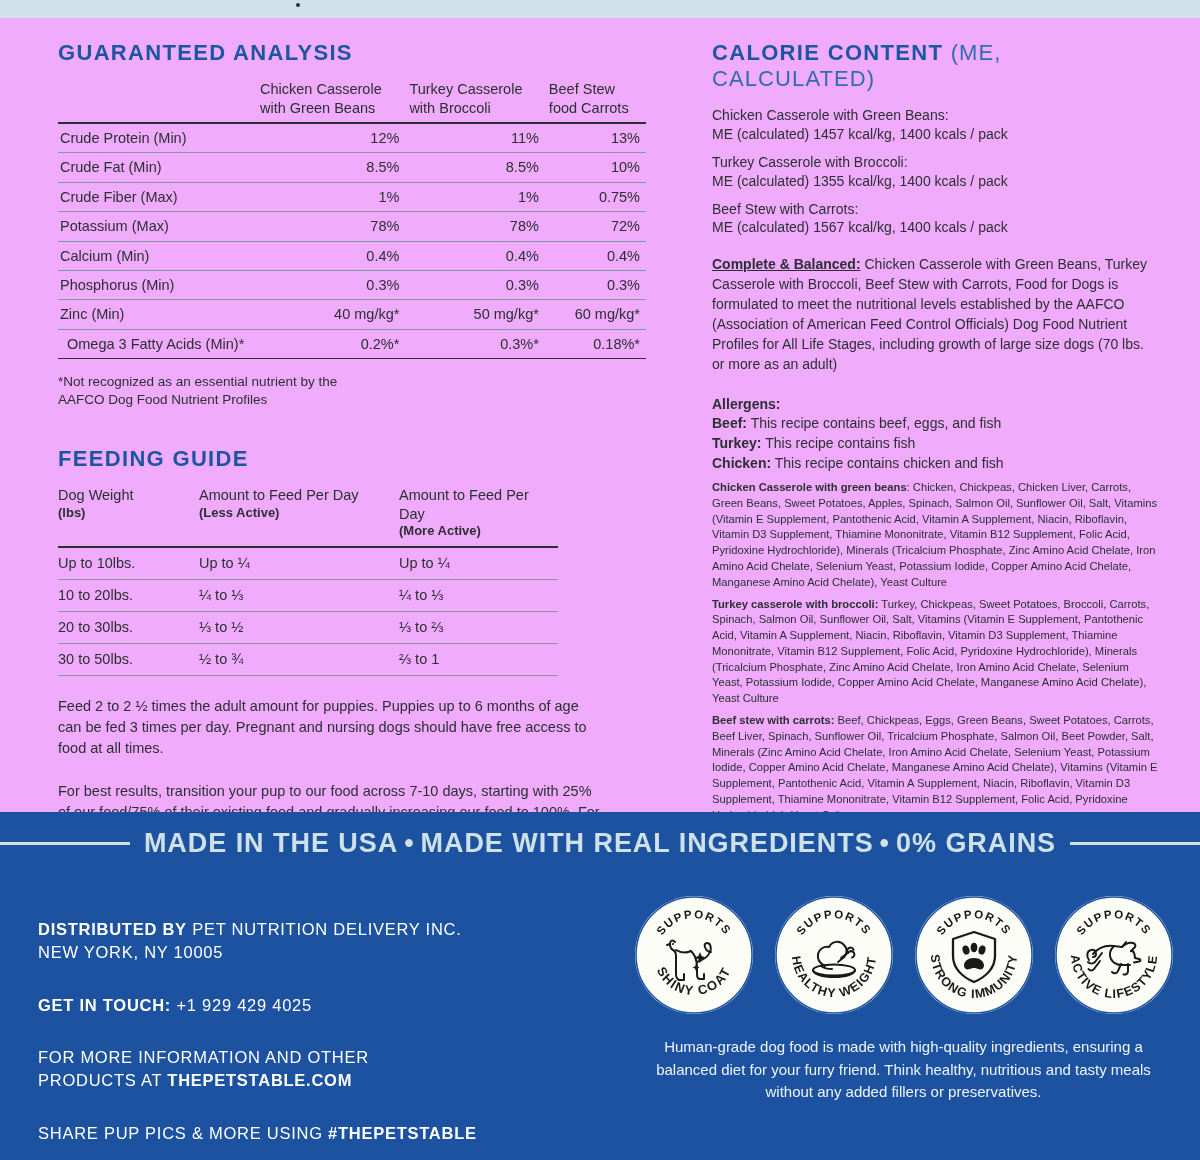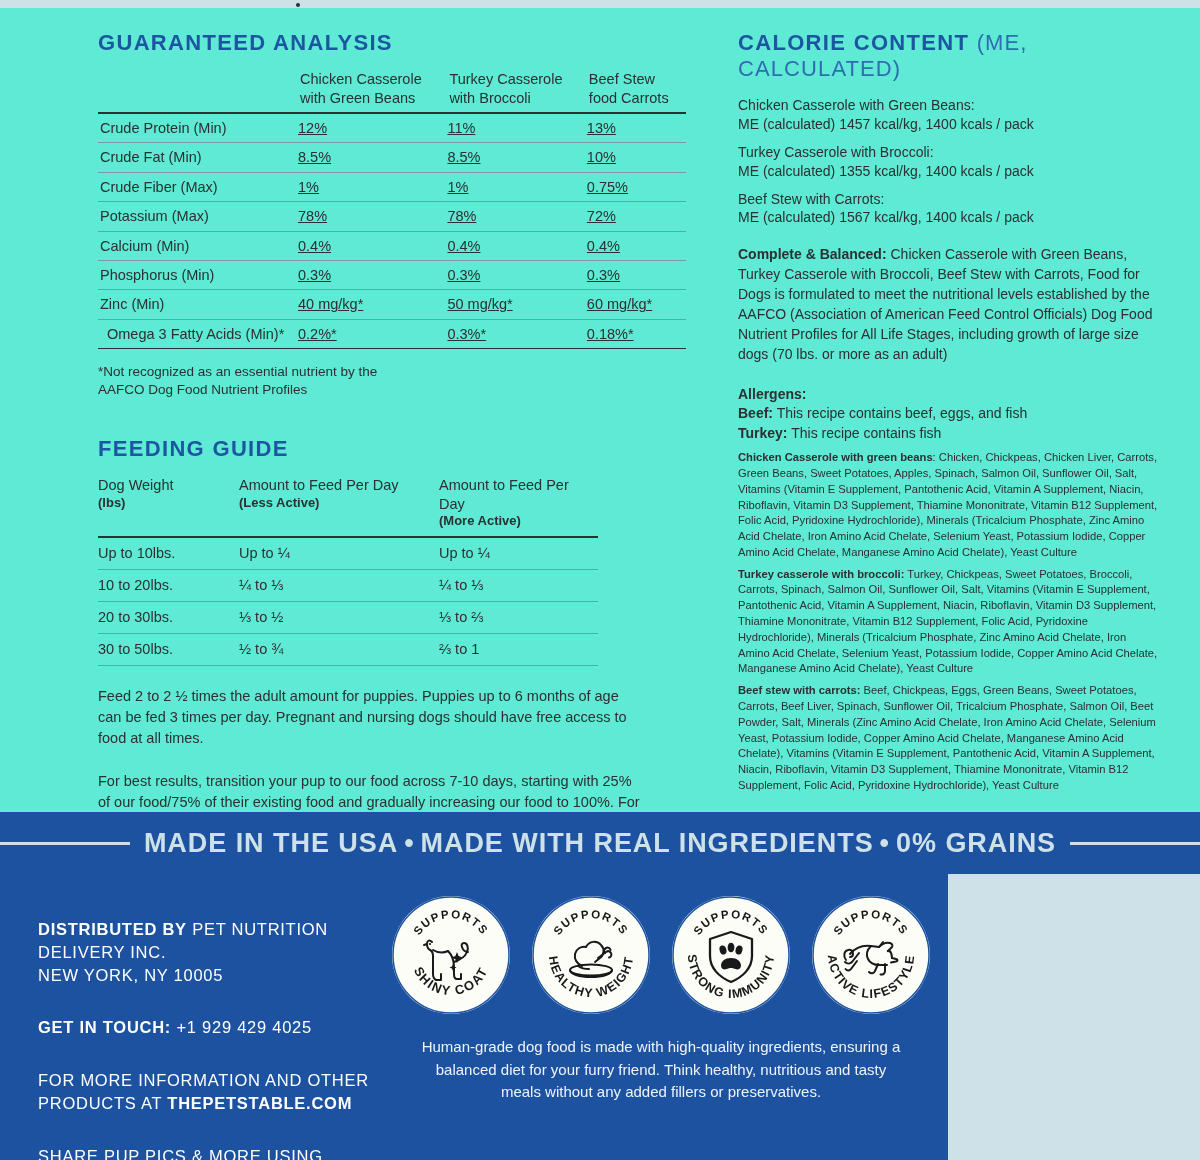--- a/index.html
+++ b/index.html
@@ -12,26 +12,25 @@
     color: #2b3033;
     overflow: hidden;
     position: relative;
   }
 
   .page { position: relative; width: 1200px; height: 1160px; }
 
   
   .top-area {
     position: absolute;
-    top: 8px; left: 0;
+    top: 18px; left: 0;
     width: 1200px;
     height: 812px;
-    background: #5eead4;
+    background: #f0abfc;
     display: flex;
-    padding-left: 40px;
   }
 
   .col-left  { width: 700px; padding: 22px 40px 0 58px; }
   .col-right { width: 500px; padding: 22px 40px 0 12px; }
 
   h2.section-head {
     font-size: 22px;
     font-weight: bold;
     letter-spacing: 0.06em;
     color: #1c55a0;
@@ -60,21 +59,21 @@
   }
   table.ga th.blank { width: 198px; }
   table.ga tr.headrow th { border-bottom: 2.5px solid #2b3033; }
   table.ga td {
     padding: 6px 2px 5px 2px;
     border-bottom: 1px solid #7d9aa4;
     font-size: 14.5px;
     line-height: 1.2;
   }
   table.ga td.label { text-align: left; }
-  table.ga td.val   { text-align: left; padding-right: 6px; text-decoration: underline; }
+  table.ga td.val   { text-align: right; padding-right: 6px; }
   table.ga tr.last td { border-bottom: 1.6px solid #2b3033; }
   table.ga td.indent { padding-left: 9px; }
 
   .footnote {
     font-size: 13.5px;
     line-height: 1.35;
     margin-top: 14px;
     color: #2b3033;
   }
 
@@ -118,21 +117,21 @@
   
   .cc-item { margin-bottom: 9px; font-size: 14px; line-height: 1.35; }
   .cc-item b { font-weight: normal; }
   .cc-item .line { display: block; }
 
   .para {
     font-size: 14px;
     line-height: 1.42;
     margin-top: 18px;
   }
-  .para b { font-weight: bold; }
+  .para b { font-weight: bold; text-decoration: underline; }
 
   .allerg { margin-top: 20px; font-size: 14px; line-height: 1.42; }
   .allerg .hd { font-weight: bold; }
   .allerg div b { font-weight: bold; }
 
   .ingr-head { margin-top: 20px; font-weight: bold; font-size: 14px; }
   .ingr-block {
     font-size: 11.2px;
     line-height: 1.41;
     margin-top: 6px;
@@ -163,21 +162,21 @@
     letter-spacing: 0.035em;
     white-space: nowrap;
     padding: 0 14px;
   }
   .banner-text .dot { padding: 0 6px; }
 
   
   .footer {
     position: absolute;
     top: 874px; left: 0;
-    width: 948px;
+    width: 1200px;
     height: 286px;
     background: #1c52a0;
     color: #ffffff;
     display: flex;
   }
   .footer-left  { width: 625px; padding: 44px 20px 0 38px; }
   .footer-right { width: 575px; padding: 16px 18px 0 0; }
 
   .f-block { font-size: 16.5px; letter-spacing: 0.045em; line-height: 1.38; }
   .f-block b { font-weight: bold; }
@@ -377,20 +376,23 @@
       </div>
 
       <div class="allerg">
         <div class="hd">Allergens:</div>
         <div>
           <b>Beef:</b><span> This recipe contains beef, eggs, and fish</span>
         </div>
         <div>
           <b>Turkey:</b><span> This recipe contains fish</span>
         </div>
+        <div>
+          <b>Chicken:</b><span> This recipe contains chicken and fish</span>
+        </div>
       </div>
 
 
       <div class="ingr-block">
         <b>Chicken Casserole with green beans</b><span>: Chicken, Chickpeas, Chicken Liver, Carrots, Green Beans, Sweet Potatoes, Apples, Spinach, Salmon Oil, Sunflower Oil, Salt, Vitamins (Vitamin E Supplement, Pantothenic Acid, Vitamin A Supplement, Niacin, Riboflavin, Vitamin D3 Supplement, Thiamine Mononitrate, Vitamin B12 Supplement, Folic Acid, Pyridoxine Hydrochloride), Minerals (Tricalcium Phosphate, Zinc Amino Acid Chelate, Iron Amino Acid Chelate, Selenium Yeast, Potassium Iodide, Copper Amino Acid Chelate, Manganese Amino Acid Chelate), Yeast Culture</span>
       </div>
       <div class="ingr-block">
         <b>Turkey casserole with broccoli:</b><span> Turkey, Chickpeas, Sweet Potatoes, Broccoli, Carrots, Spinach, Salmon Oil, Sunflower Oil, Salt, Vitamins (Vitamin E Supplement, Pantothenic Acid, Vitamin A Supplement, Niacin, Riboflavin, Vitamin D3 Supplement, Thiamine Mononitrate, Vitamin B12 Supplement, Folic Acid, Pyridoxine Hydrochloride), Minerals (Tricalcium Phosphate, Zinc Amino Acid Chelate, Iron Amino Acid Chelate, Selenium Yeast, Potassium Iodide, Copper Amino Acid Chelate, Manganese Amino Acid Chelate), Yeast Culture</span>
       </div>
       <div class="ingr-block">

